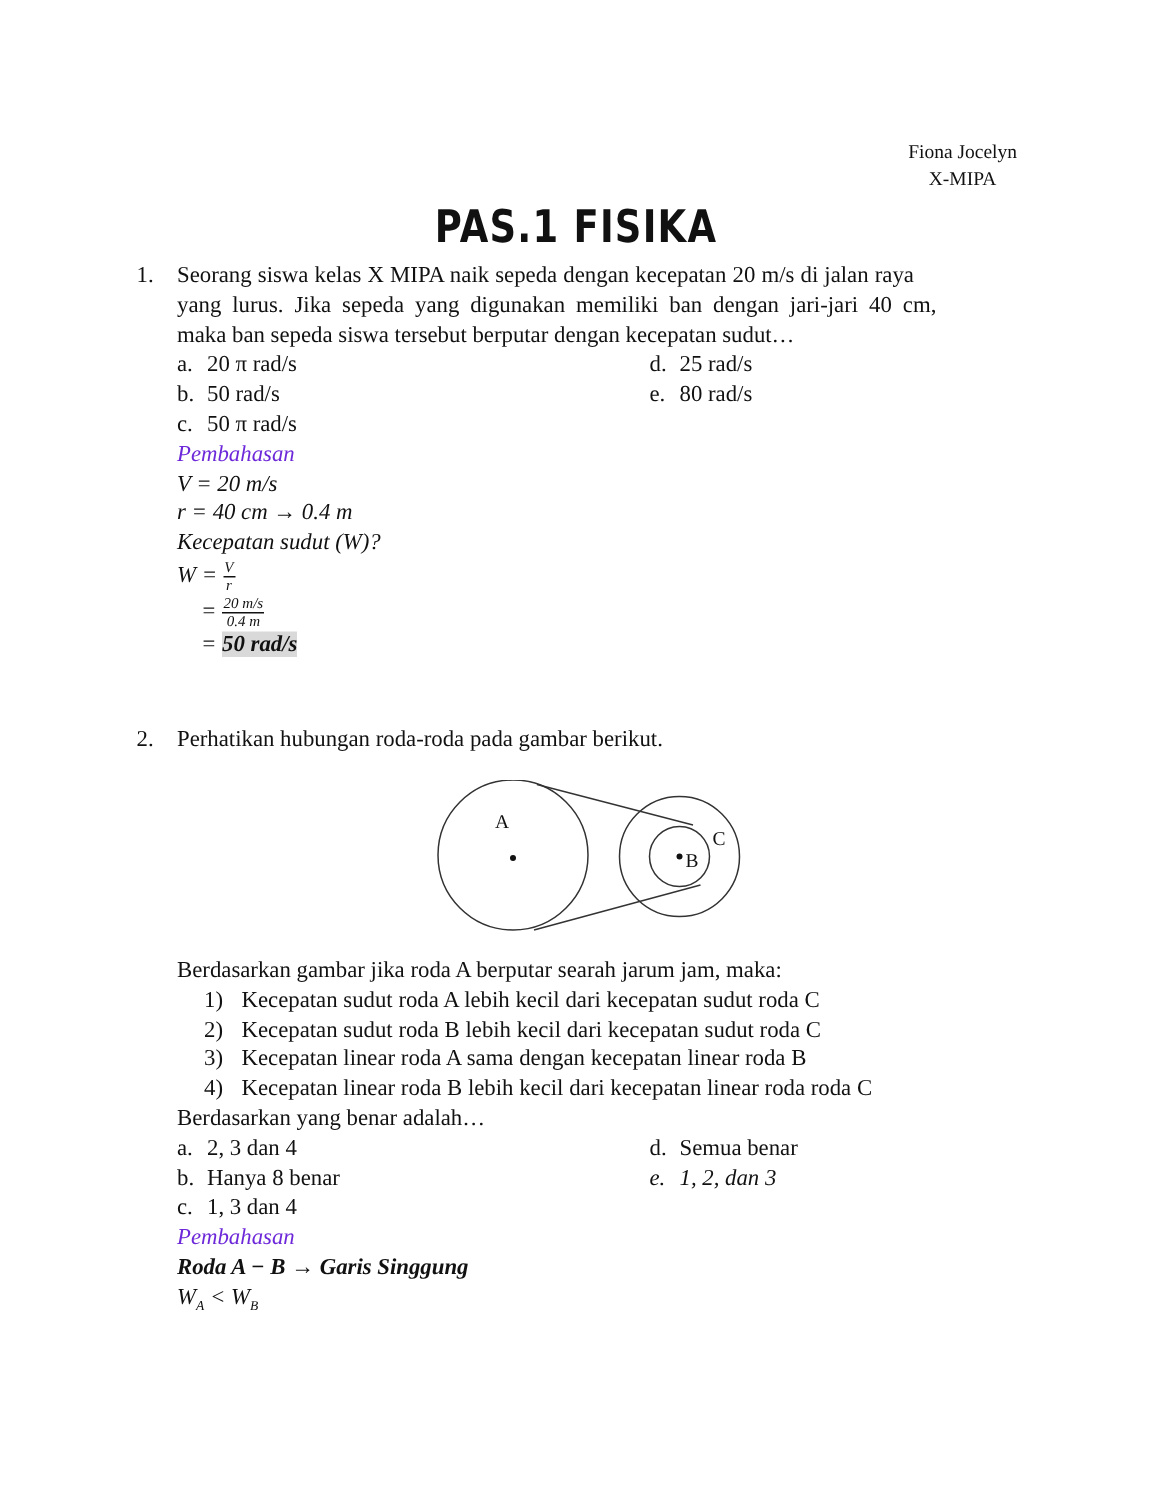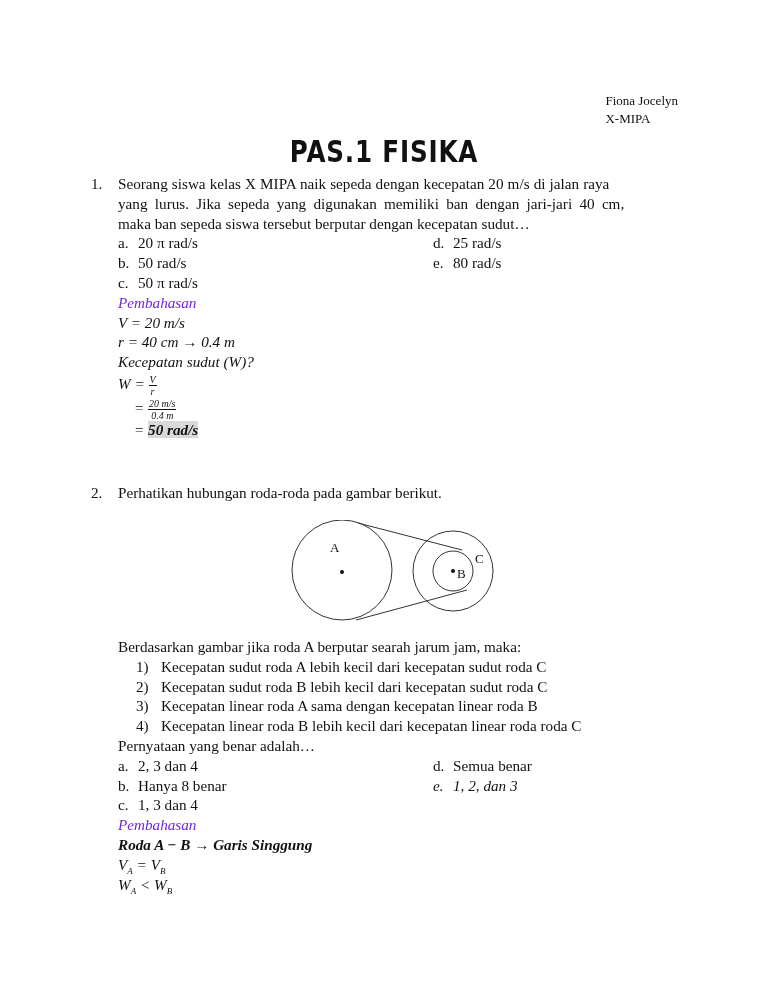--- a/index.html
+++ b/index.html
@@ -2,21 +2,21 @@
 <html><head>
 <meta charset="utf-8">
 <style>
   html, body { margin: 0; padding: 0; background: #ffffff; }
   body {
     width: 768px; height: 994px; position: relative; overflow: hidden;
     font-family: "DejaVu Serif", "Liberation Serif", serif;
     color: #111111;
   }
   .page { position: absolute; left: 0; top: 0; width: 768px; height: 994px; }
-  .author { position: absolute; right: 90px; top: 92px; text-align: left; font-size: 13px; line-height: 18px; font-family: "Liberation Serif", serif; }
+  .author { position: absolute; right: 90px; top: 92px; text-align: center; font-size: 13px; line-height: 18px; font-family: "Liberation Serif", serif; }
   .title {
     position: absolute; left: 0; width: 768px; top: 134px; text-align: center;
     font-family: "DejaVu Sans", sans-serif; font-weight: bold; font-size: 30px;
     letter-spacing: 1px; transform: scaleX(0.82); transform-origin: center;
   }
   .q { position: absolute; left: 91px; width: 600px; font-size: 15.2px; line-height: 19.8px; font-family: "Liberation Serif", serif; }
   .qnum { position: absolute; left: 0; top: 0; }
   .qtext { position: absolute; left: 27px; width: 573px; text-align: justify; }
   .line { height: 19.8px; white-space: nowrap; }
   .opt { position: absolute; white-space: nowrap; }
@@ -101,28 +101,27 @@
 
   <div class="q" style="top:637px;">
     <div class="qtext">
       <div class="line">Berdasarkan gambar jika roda A berputar searah jarum jam, maka:</div>
       <div style="position:relative; height:79.2px;">
         <div class="stmt" style="top:0;"><span class="sn">1)</span><span>Kecepatan sudut roda A lebih kecil dari kecepatan sudut roda C</span></div>
         <div class="stmt" style="top:19.8px;"><span class="sn">2)</span><span>Kecepatan sudut roda B lebih kecil dari kecepatan sudut roda C</span></div>
         <div class="stmt" style="top:39.6px;"><span class="sn">3)</span><span>Kecepatan linear roda A sama dengan kecepatan linear roda B</span></div>
         <div class="stmt" style="top:59.4px;"><span class="sn">4)</span><span>Kecepatan linear roda B lebih kecil dari kecepatan linear roda roda C</span></div>
       </div>
-      <div class="line">Pernyataan yang benar adalah…</div>
+      <div class="line">Berdasarkan yang benar adalah…</div>
       <div style="position:relative; height:59.4px;">
         <div class="opt" style="left:0; top:0;"><span class="ol">a.</span><span>2, 3 dan 4</span></div>
         <div class="opt" style="left:0; top:19.8px;"><span class="ol">b.</span><span>Hanya 8 benar</span></div>
         <div class="opt" style="left:0; top:39.6px;"><span class="ol">c.</span><span>1, 3 dan 4</span></div>
         <div class="opt" style="left:315px; top:0;"><span class="ol">d.</span><span>Semua benar</span></div>
         <div class="opt" style="left:315px; top:19.8px;font-style:italic;"><span class="ol">e.</span><span>1, 2, dan 3</span></div>
       </div>
       <div class="line pemb">Pembahasan</div>
       <div class="line math bold">Roda A − B → Garis Singgung</div>
-      <div class="line math"><span>V</span><sub>A</sub><span style="white-space:pre;"> = </span><span>V</span><sub>B</sub></div>
       <div class="line math"><span>W</span><sub>A</sub><span style="white-space:pre;"> &lt; </span><span>W</span><sub>B</sub></div>
     </div>
   </div>
 
 </div>
 
 </body></html>

